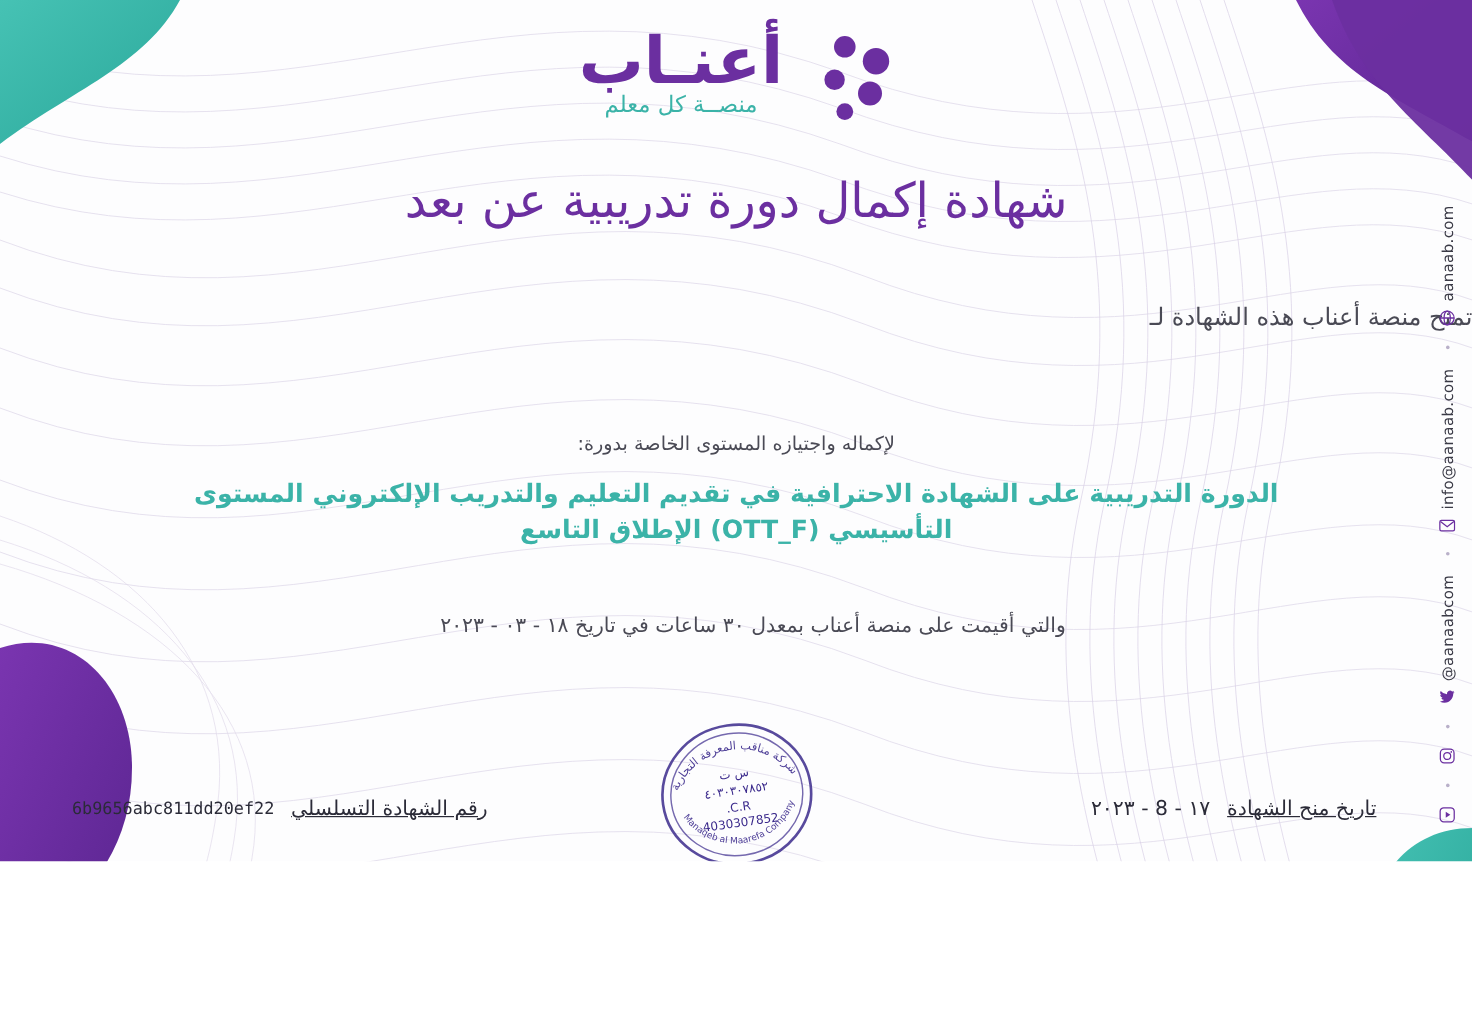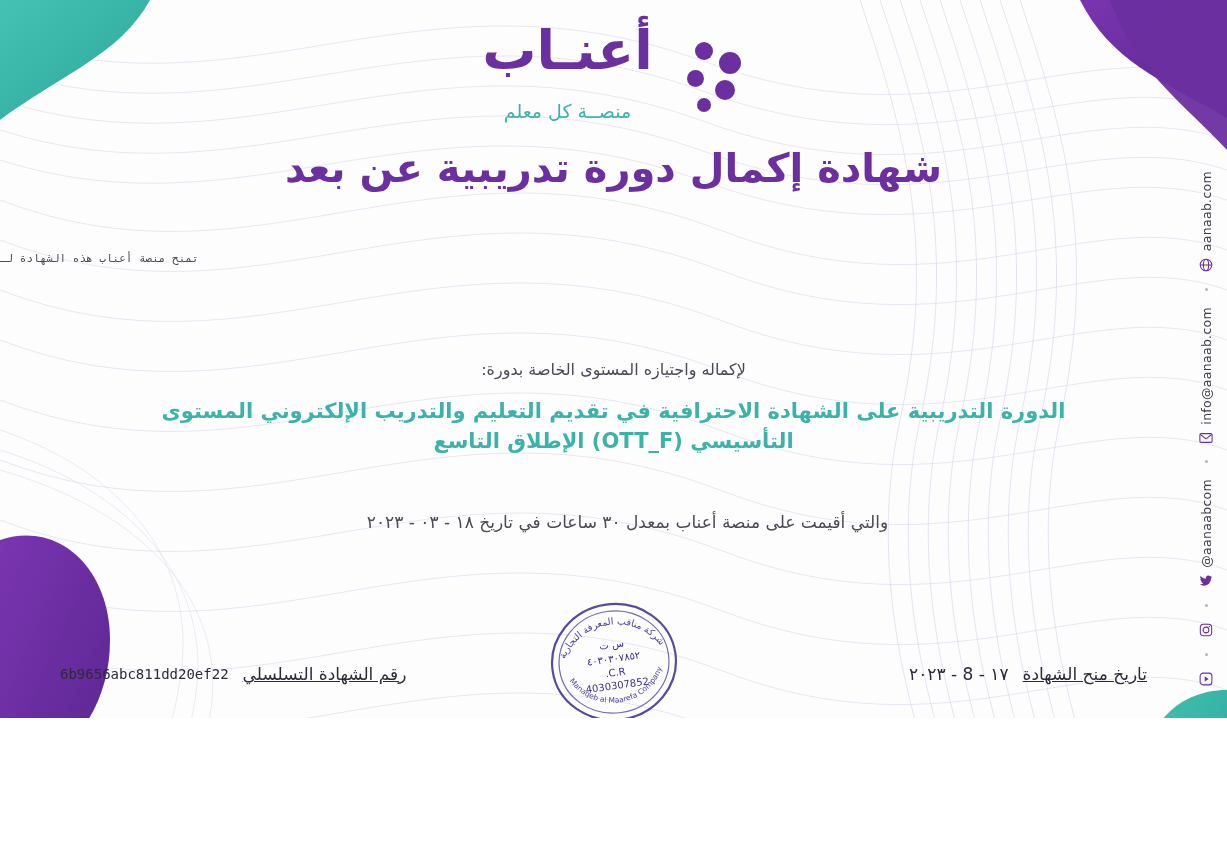--- a/index.html
+++ b/index.html
@@ -61,48 +61,47 @@
     line-height: 1;
   }
   .logo-word {
     font-size: 54px;
     font-weight: bold;
     color: #6b2fa0;
     letter-spacing: 0;
     direction: rtl;
   }
   .logo-tag {
-    margin-top: 24px;
+    margin-top: 0;
     font-size: 19px;
     color: #3bb3a8;
     direction: rtl;
   }
 
   
   .title {
     position: absolute;
     top: 145px;
     left: 0;
     right: 0;
     text-align: center;
     font-size: 40px;
-    font-weight: bold;
+    font-weight: normal;
     color: #6b2fa0;
     direction: rtl;
   }
   .grant-line {
     position: absolute;
     top: 252px;
     left: 0;
     right: 0;
-    text-align: left;
-    font-size: 11px;
+    text-align: right;
+    font-size: 20px;
     color: #4a4a55;
     direction: rtl;
-    font-family: Liberation Mono, monospace;
   }
   .recipient {
     position: absolute;
     top: 286px;
     left: 0;
     right: 0;
     text-align: center;
     font-size: 36px;
     font-weight: bold;
     color: #6b2fa0;

